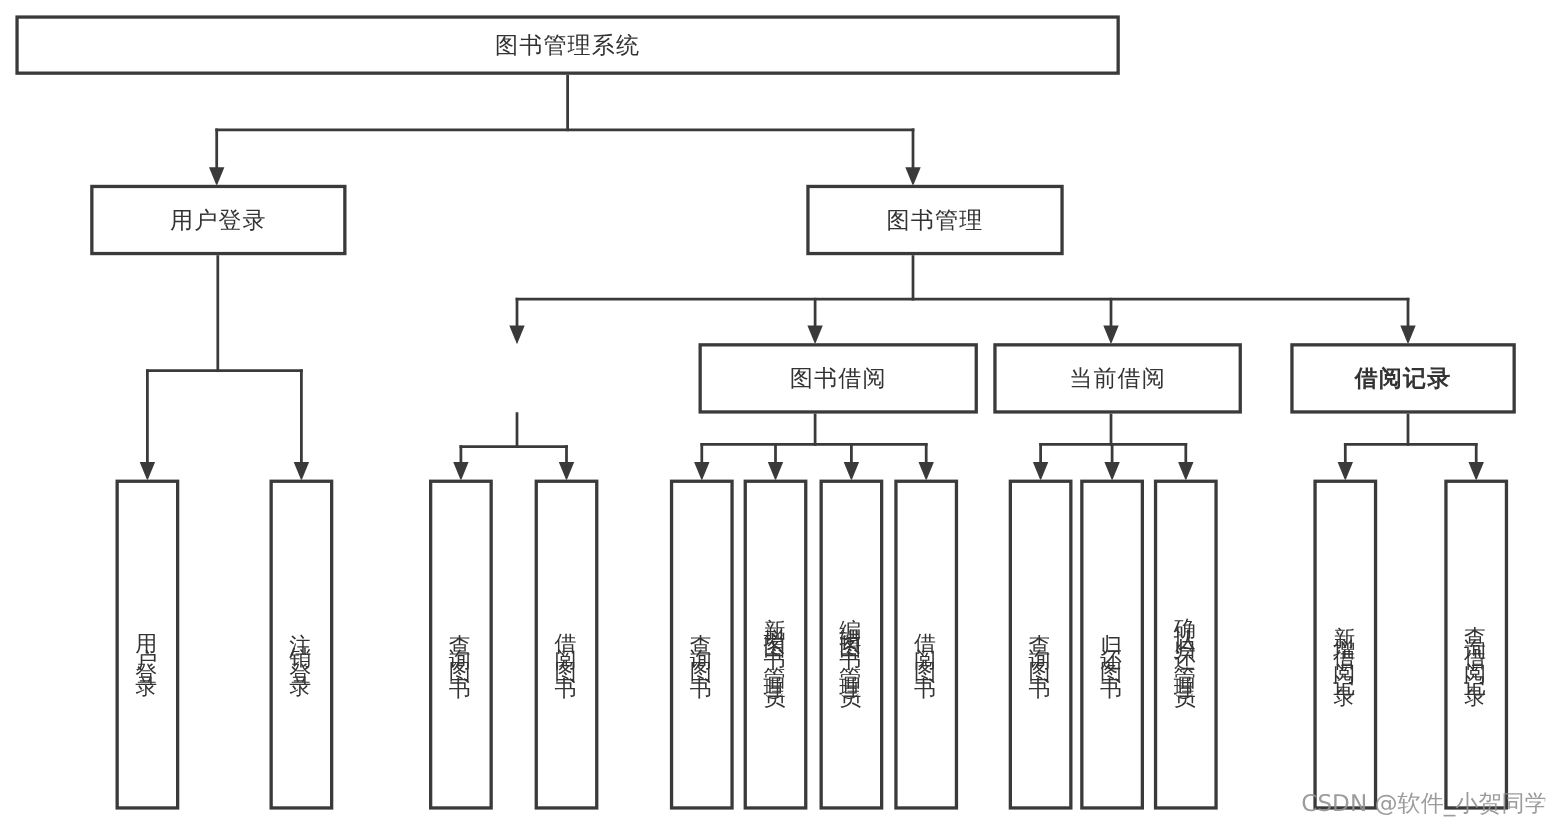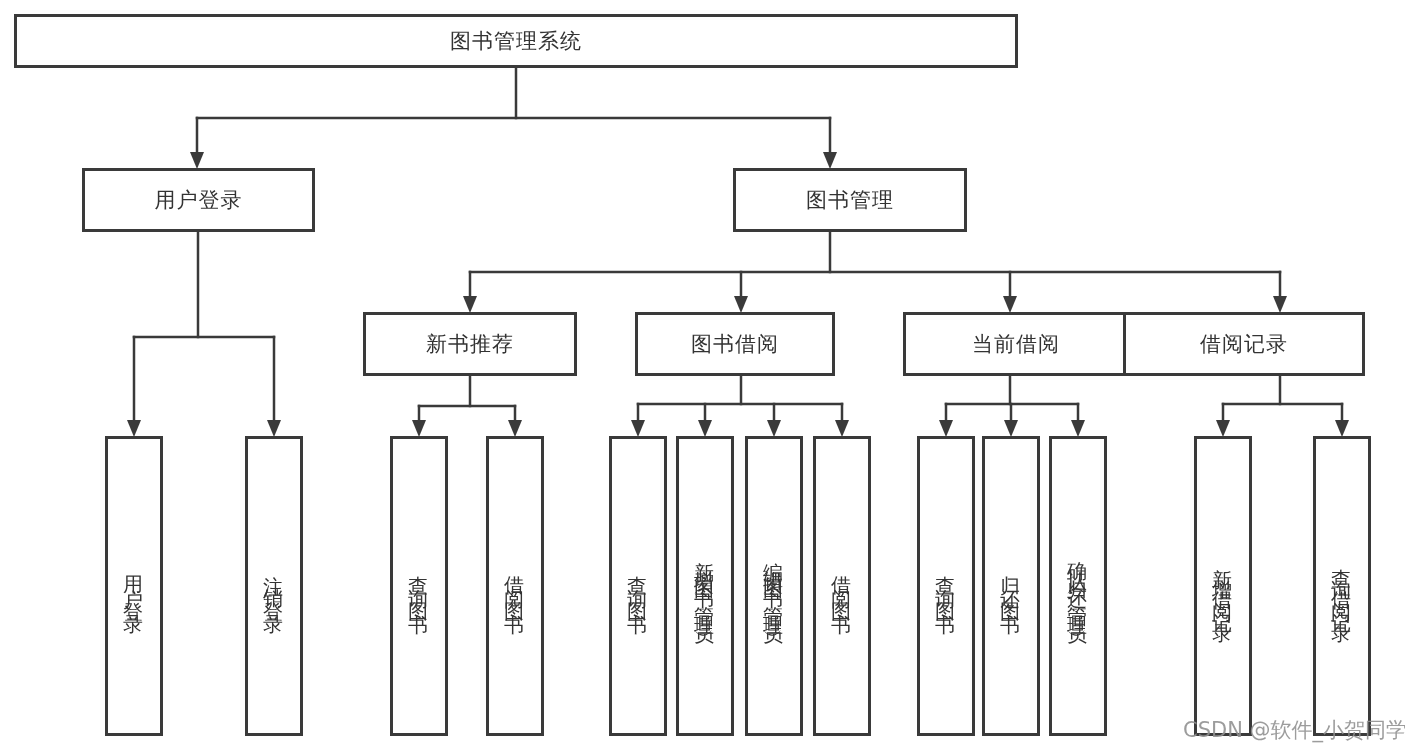--- a/index.html
+++ b/index.html
@@ -120,24 +120,23 @@
       <path d="M1216 420 L1230 420 L1223 437 Z"></path>
       <path d="M1335 420 L1349 420 L1342 437 Z"></path>
     </g>
   </svg>
 
   <div class="box hbox" style="left:14px; top:14px; width:1004px; height:54px;">图书管理系统</div>
 
   <div class="box hbox" style="left:82px; top:168px; width:233px; height:64px;">用户登录</div>
   <div class="box hbox" style="left:713px; top:168px; width:234px; height:64px;margin-left:20px;">图书管理</div>
 
-  <div class="box hbox" style="left:363px; top:312px; width:214px; height:64px;">新书推荐</div>
-  <div class="box hbox" style="left:635px; top:312px; width:200px; height:64px;">图书借阅</div>
+  <div class="box hbox" style="left:635px; top:312px; width:254px; height:64px;">图书借阅</div>
   <div class="box hbox" style="left:903px; top:312px; width:226px; height:64px;">当前借阅</div>
-  <div class="box hbox" style="left:1123px; top:312px; width:242px; height:64px;">借阅记录</div>
+  <div class="box hbox" style="left:1173px; top:312px; width:205px; height:64px;font-weight:bold;">借阅记录</div>
 
   <div class="box vbox" style="left:105px;">用户登录</div>
   <div class="box vbox" style="left:245px;">注销登录</div>
 
   <div class="box vbox" style="left:390px;">查询图书</div>
   <div class="box vbox" style="left:486px;">借阅图书</div>
 
   <div class="box vbox" style="left:609px;">查询图书</div>
   <div class="box vbox long" style="left:676px;">新增图书（管理员）</div>
   <div class="box vbox long" style="left:745px;">编辑图书（管理员）</div>

